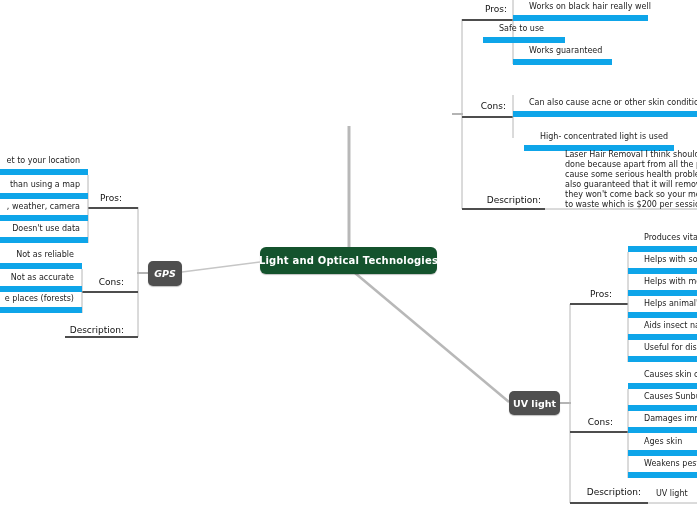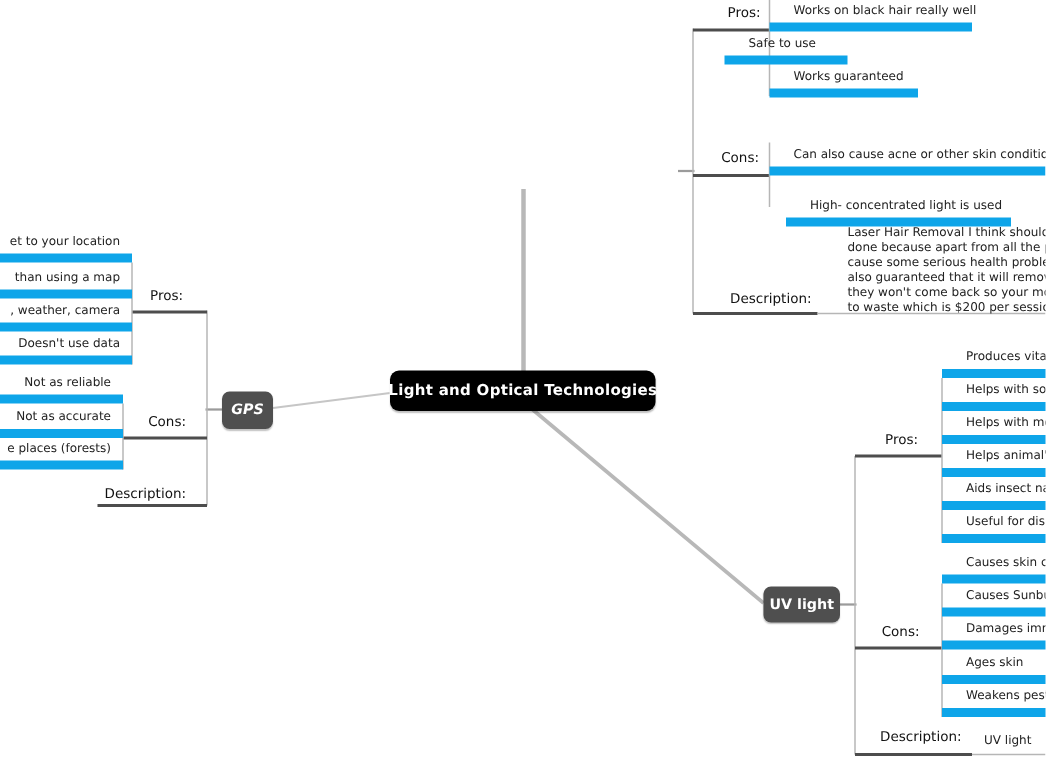--- a/index.html
+++ b/index.html
@@ -10,21 +10,21 @@
   }
   #stage{position:absolute;left:0;top:0;width:697px;height:520px;}
   svg.wires{position:absolute;left:0;top:0;}
   .node{
     position:absolute;display:flex;align-items:center;justify-content:center;
     background:#4f4f4f;color:#fff;font-weight:bold;font-size:9.5px;
     border-radius:5px;white-space:nowrap;box-shadow:0 1px 1px rgba(0,0,0,.25);
     cursor:pointer;
   }
   .central{
-    background:#000000;font-size:10px;border-radius:6px;letter-spacing:.2px;
+    background:#14532d;font-size:10px;border-radius:6px;letter-spacing:.2px;
   }
   .seclabel{
     position:absolute;font-weight:normal;font-size:9px;color:#111;
     text-align:right;white-space:nowrap;
   }
   .cell{
     position:absolute;height:21px;display:flex;align-items:flex-end;
     font-size:8px;color:#222;white-space:nowrap;
     border-bottom:6px solid #0ea5e9;box-sizing:border-box;
     padding:0 0 4px 16px;

